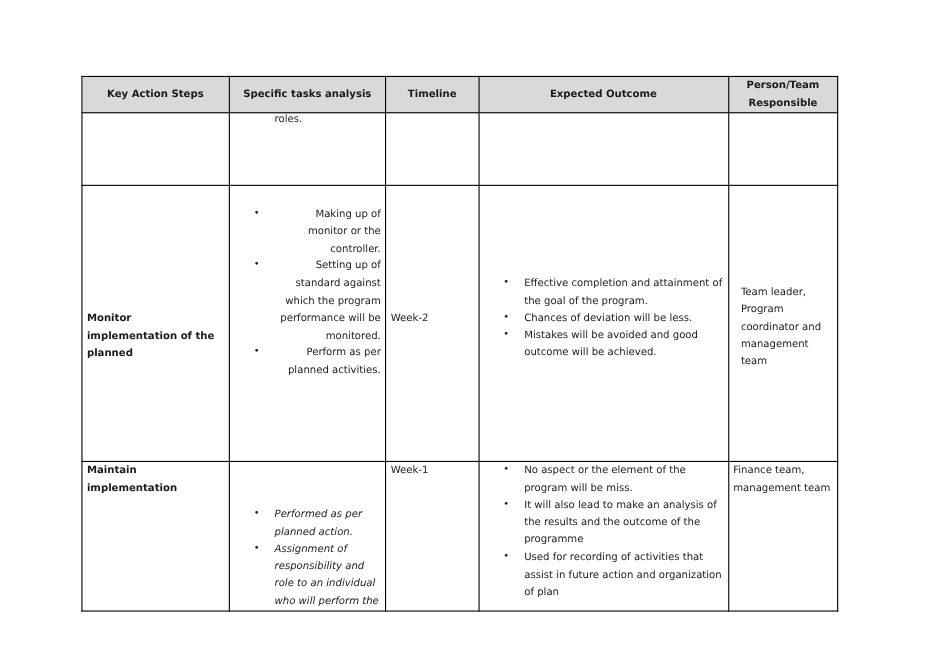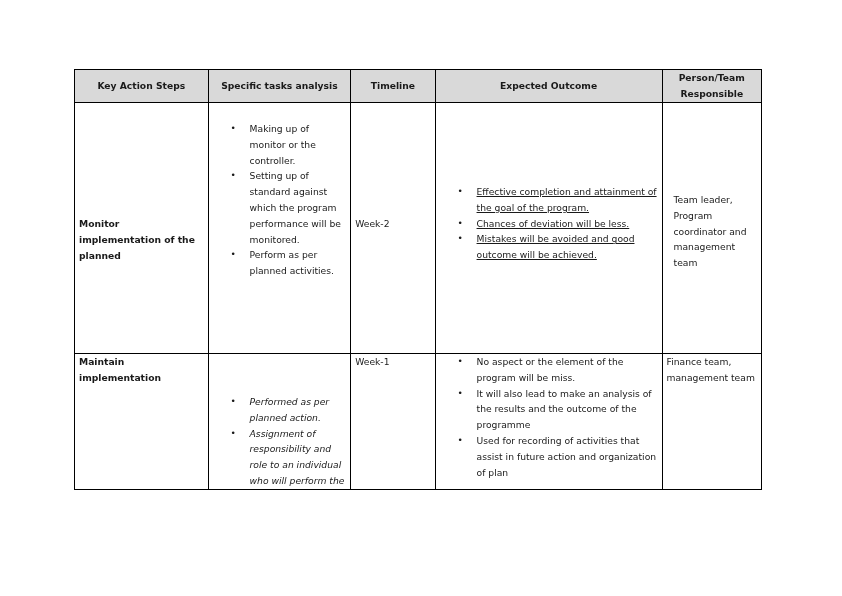--- a/index.html
+++ b/index.html
@@ -38,37 +38,46 @@
     <th>Key Action Steps</th>
     <th>Specific tasks analysis</th>
     <th>Timeline</th>
     <th>Expected Outcome</th>
     <th>
       <span class="hdr">Person/Team</span>
       <span class="hdr">Responsible</span>
     </th>
   </tr>
 
+  <tr style="height:66px;">
+    <td></td>
+    <td>
+      <div style="padding-left:41px; margin-top:-2px;">roles.</div>
+    </td>
+    <td></td>
+    <td></td>
+    <td></td>
+  </tr>
 
   <tr style="height:251px;">
     <td style="vertical-align:top;">
       <div class="txt bold" style="margin-top:113px;">Monitor implementation of the planned</div>
     </td>
     <td>
-      <ul class="bul" style="margin-top:18px;">
+      <ul class="bul" style="margin-top:18px;text-align:right;">
         <li>Making up of monitor or the controller.</li>
         <li>Setting up of standard against which the program performance will be monitored.</li>
         <li>Perform as per planned activities.</li>
       </ul>
     </td>
     <td>
       <div class="txt" style="margin-top:113px;">Week-2</div>
     </td>
     <td>
-      <ul class="bul" style="margin-top:81px;text-decoration:underline;">
+      <ul class="bul" style="margin-top:81px;">
         <li>Effective completion and attainment of the goal of the program.</li>
         <li>Chances of deviation will be less.</li>
         <li>Mistakes will be avoided and good outcome will be achieved.</li>
       </ul>
     </td>
     <td>
       <div class="txt" style="margin-top:89px;padding-left:11px;">Team leader, Program coordinator and management team</div>
     </td>
   </tr>
 

